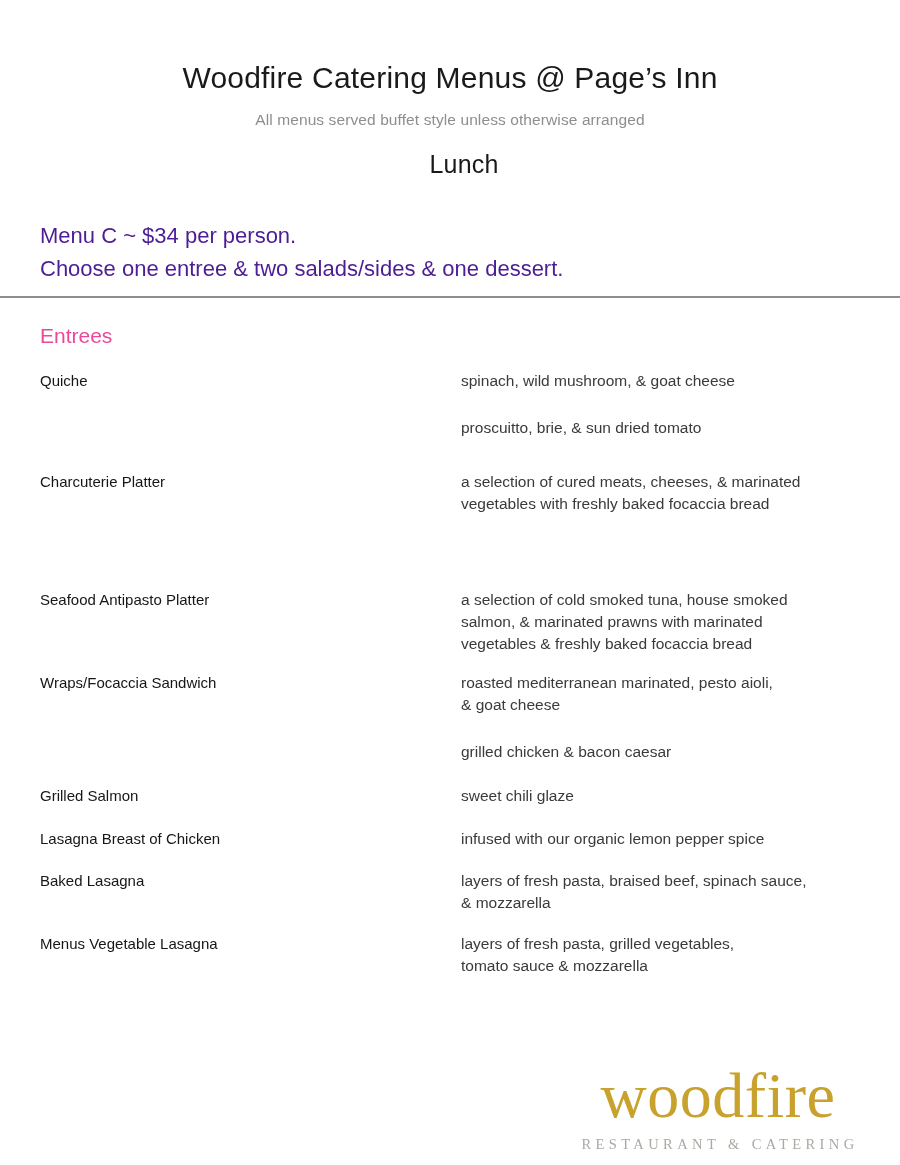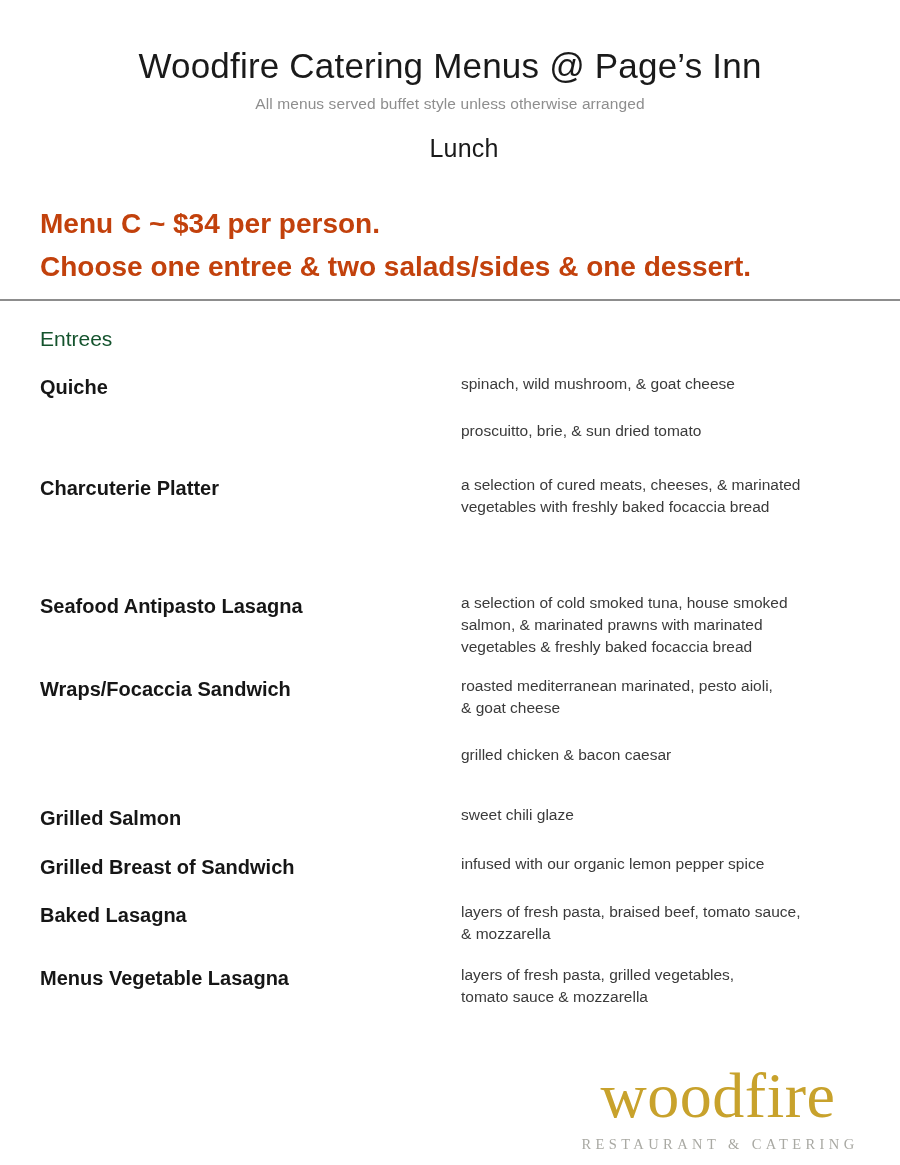--- a/index.html
+++ b/index.html
@@ -20,26 +20,26 @@
     position: absolute;
     inset: 0;
   }
 
   
   .masthead {
     text-align: center;
     padding-top: 46px;
   }
   .doc-title {
-    font-size: 35px;
+    font-size: 30px;
     font-weight: 400;
     color: #1a1a1a;
     letter-spacing: 0.2px;
     line-height: 1.15;
-    margin: 0;
+    margin: 15px;
   }
   .doc-subtitle {
     font-size: 15.5px;
     color: #8e8e8e;
     margin: 9px 0 0 0;
     font-weight: 400;
     letter-spacing: 0.1px;
     text-align: center;
   }
   .meal-title {
@@ -47,59 +47,58 @@
     font-weight: 400;
     color: #1a1a1a;
     margin: 21px 0 0 0;
     letter-spacing: 0.2px;
     padding-left: 28px;
   }
 
   
   .intro {
     margin: 40px 0 0 40px;
-    font-size: 28px;
+    font-size: 22px;
     line-height: 1.52;
-    color: #c2410c;
-    font-weight: 700;
+    color: #4c1d95;
+    font-weight: 400;
   }
   .intro div { white-space: pre; }
 
   .rule {
     margin-top: 11px;
     height: 2px;
     background: #8d8d8d;
     width: 100%;
   }
 
   
   .section-title {
     margin: 26px 0 0 40px;
     font-size: 21px;
     font-weight: 400;
-    color: #14532d;
+    color: #ec4899;
   }
 
   .items {
     margin-top: 22px;
   }
   .item {
     position: relative;
     display: flex;
     align-items: flex-start;
     padding-left: 40px;
   }
   .item-name {
     width: 421px;
     flex: 0 0 421px;
-    font-size: 20px;
+    font-size: 15px;
     color: #161616;
     line-height: 1.35;
     padding-top: 1px;
-    font-weight: bold;
   }
   .item-descs {
     flex: 1 1 auto;
     font-size: 15.5px;
     color: #3a3a3a;
     line-height: 1.42;
   }
   .desc { }
   .desc + .desc { margin-top: 25px; }
   .desc-line { white-space: pre; }
@@ -164,62 +163,62 @@
       <div class="item" style="margin-bottom: 74px;">
         <div class="item-name">Charcuterie Platter</div>
         <div class="item-descs">
           <div class="desc">
             <div class="desc-line">a selection of cured meats, cheeses, &amp; marinated</div>
             <div class="desc-line">vegetables with freshly baked focaccia bread</div>
           </div>
         </div>
       </div>
       <div class="item" style="margin-bottom: 17px;">
-        <div class="item-name">Seafood Antipasto Lasagna</div>
+        <div class="item-name">Seafood Antipasto Platter</div>
         <div class="item-descs">
           <div class="desc">
             <div class="desc-line">a selection of cold smoked tuna, house smoked</div>
             <div class="desc-line">salmon, &amp; marinated prawns with marinated</div>
             <div class="desc-line">vegetables &amp; freshly baked focaccia bread</div>
           </div>
         </div>
       </div>
-      <div class="item" style="margin-bottom: 38px;">
+      <div class="item" style="margin-bottom: 22px;">
         <div class="item-name">Wraps/Focaccia Sandwich</div>
         <div class="item-descs">
           <div class="desc">
             <div class="desc-line">roasted mediterranean marinated, pesto aioli,</div>
             <div class="desc-line">&amp; goat cheese</div>
           </div>
           <div class="desc">
             <div class="desc-line">grilled chicken &amp; bacon caesar</div>
           </div>
         </div>
       </div>
       <div class="item" style="margin-bottom: 21px;">
         <div class="item-name">Grilled Salmon</div>
         <div class="item-descs">
           <div class="desc">
             <div class="desc-line">sweet chili glaze</div>
           </div>
         </div>
       </div>
       <div class="item" style="margin-bottom: 20px;">
-        <div class="item-name">Grilled Breast of Sandwich</div>
+        <div class="item-name">Lasagna Breast of Chicken</div>
         <div class="item-descs">
           <div class="desc">
             <div class="desc-line">infused with our organic lemon pepper spice</div>
           </div>
         </div>
       </div>
       <div class="item" style="margin-bottom: 19px;">
         <div class="item-name">Baked Lasagna</div>
         <div class="item-descs">
           <div class="desc">
-            <div class="desc-line">layers of fresh pasta, braised beef, tomato sauce,</div>
+            <div class="desc-line">layers of fresh pasta, braised beef, spinach sauce,</div>
             <div class="desc-line">&amp; mozzarella</div>
           </div>
         </div>
       </div>
       <div class="item">
         <div class="item-name">Menus Vegetable Lasagna</div>
         <div class="item-descs">
           <div class="desc">
             <div class="desc-line">layers of fresh pasta, grilled vegetables,</div>
             <div class="desc-line">tomato sauce &amp; mozzarella</div>

